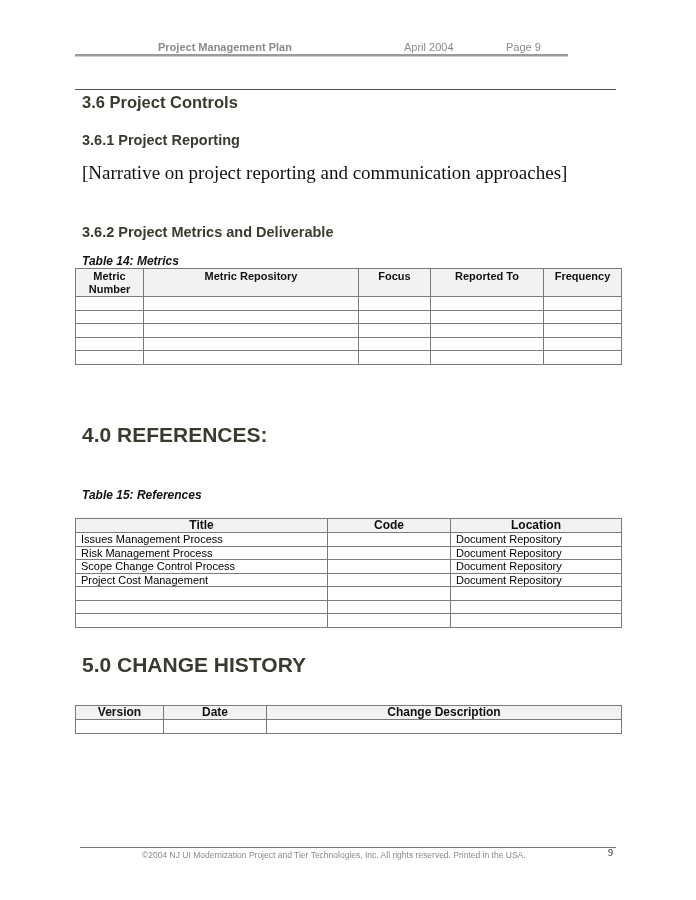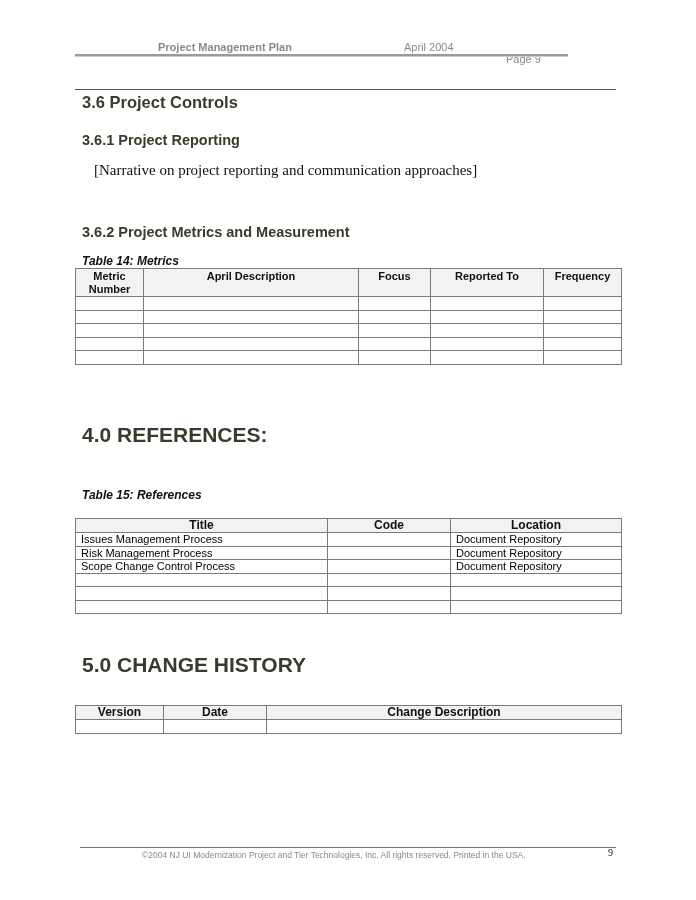--- a/index.html
+++ b/index.html
@@ -3,32 +3,32 @@
   <meta charset="utf-8">
   <style>
     html, body { margin: 0; padding: 0; background: #ffffff; }
     body { width: 696px; height: 900px; position: relative; overflow: hidden;
            font-family: "Liberation Sans", sans-serif; color: #000; }
 
     
     .hdr-text { position: absolute; top: 41px; font-size: 11px; color: #8a8a8a; }
     .hdr-title { left: 158px; font-weight: bold; }
     .hdr-date { left: 404px; }
-    .hdr-page { left: 506px; margin-top: 12px; }
+    .hdr-page { left: 506px; }
     .hdr-rule { position: absolute; left: 75px; top: 54px; width: 493px; height: 2px; background: #9a9a9a;
                 border-bottom: 1px solid #cfcfcf; }
 
     .top-rule { position: absolute; left: 75px; top: 89px; width: 541px; height: 1px; background: #555; }
 
     .h2 { position: absolute; left: 82px; font-weight: bold; color: #3a3a2e; }
     .h-sec { font-size: 16.5px; }
     .h-sub { font-size: 14.5px; }
     .h-big { font-size: 21px; }
-    .narr { position: absolute; left: 94px; top: 162px; font-family: "Liberation Serif", serif;
-            font-size: 15px; color: #111; }
+    .narr { position: absolute; left: 82px; top: 162px; font-family: "Liberation Serif", serif;
+            font-size: 19px; color: #111; }
     .caption { position: absolute; left: 82px; font-size: 12px; font-weight: bold; color: #111; font-style: italic; }
 
     table.doc { position: absolute; border-collapse: collapse; table-layout: fixed; }
     table.doc td, table.doc th { border: 1px solid #7a7a7a; padding: 0 5px; overflow: hidden; white-space: nowrap; }
     table.doc th { background: #f2f2f2; font-weight: bold; color: #111; }
 
     
     #t14 { left: 75px; top: 268px; width: 546px; font-size: 11px; }
     #t14 th { height: 26px; vertical-align: top; text-align: center; white-space: normal; line-height: 13px; padding-top: 1px; }
     #t14 td { height: 12.5px; }
@@ -54,35 +54,35 @@
 <div class="hdr-text hdr-title">Project Management Plan</div>
 <div class="hdr-text hdr-date">April 2004</div>
 <div class="hdr-text hdr-page">Page 9</div>
 <div class="hdr-rule"></div>
 
 <div class="top-rule"></div>
 
 <div class="h2 h-sec" style="top:93px;">3.6  Project Controls</div>
 <div class="h2 h-sub" style="top:132px;">3.6.1  Project Reporting</div>
 <div class="narr">[Narrative on project reporting and communication approaches]</div>
-<div class="h2 h-sub" style="top:224px;">3.6.2  Project Metrics and Measurement</div>
+<div class="h2 h-sub" style="top:224px;">3.6.2  Project Metrics and Deliverable</div>
 
 <div class="caption" style="top:254px;">Table 14: Metrics</div>
 <table class="doc" id="t14">
   <colgroup>
     <col style="width:68px">
       <col style="width:215px">
       <col style="width:72px">
       <col style="width:113px">
       <col style="width:78px">
   </colgroup>
   <thead>
     <tr>
       <th>Metric Number</th>
-      <th>April Description</th>
+      <th>Metric Repository</th>
       <th>Focus</th>
       <th>Reported To</th>
       <th>Frequency</th>
     </tr>
   </thead>
   <tbody>
     <tr>
       <td></td>
       <td></td>
       <td></td>
@@ -145,20 +145,25 @@
       <td>Risk Management Process</td>
       <td></td>
       <td>Document Repository</td>
     </tr>
     <tr>
       <td>Scope Change Control Process</td>
       <td></td>
       <td>Document Repository</td>
     </tr>
     <tr>
+      <td>Project Cost Management</td>
+      <td></td>
+      <td>Document Repository</td>
+    </tr>
+    <tr>
       <td></td>
       <td></td>
       <td></td>
     </tr>
     <tr>
       <td></td>
       <td></td>
       <td></td>
     </tr>
     <tr>

